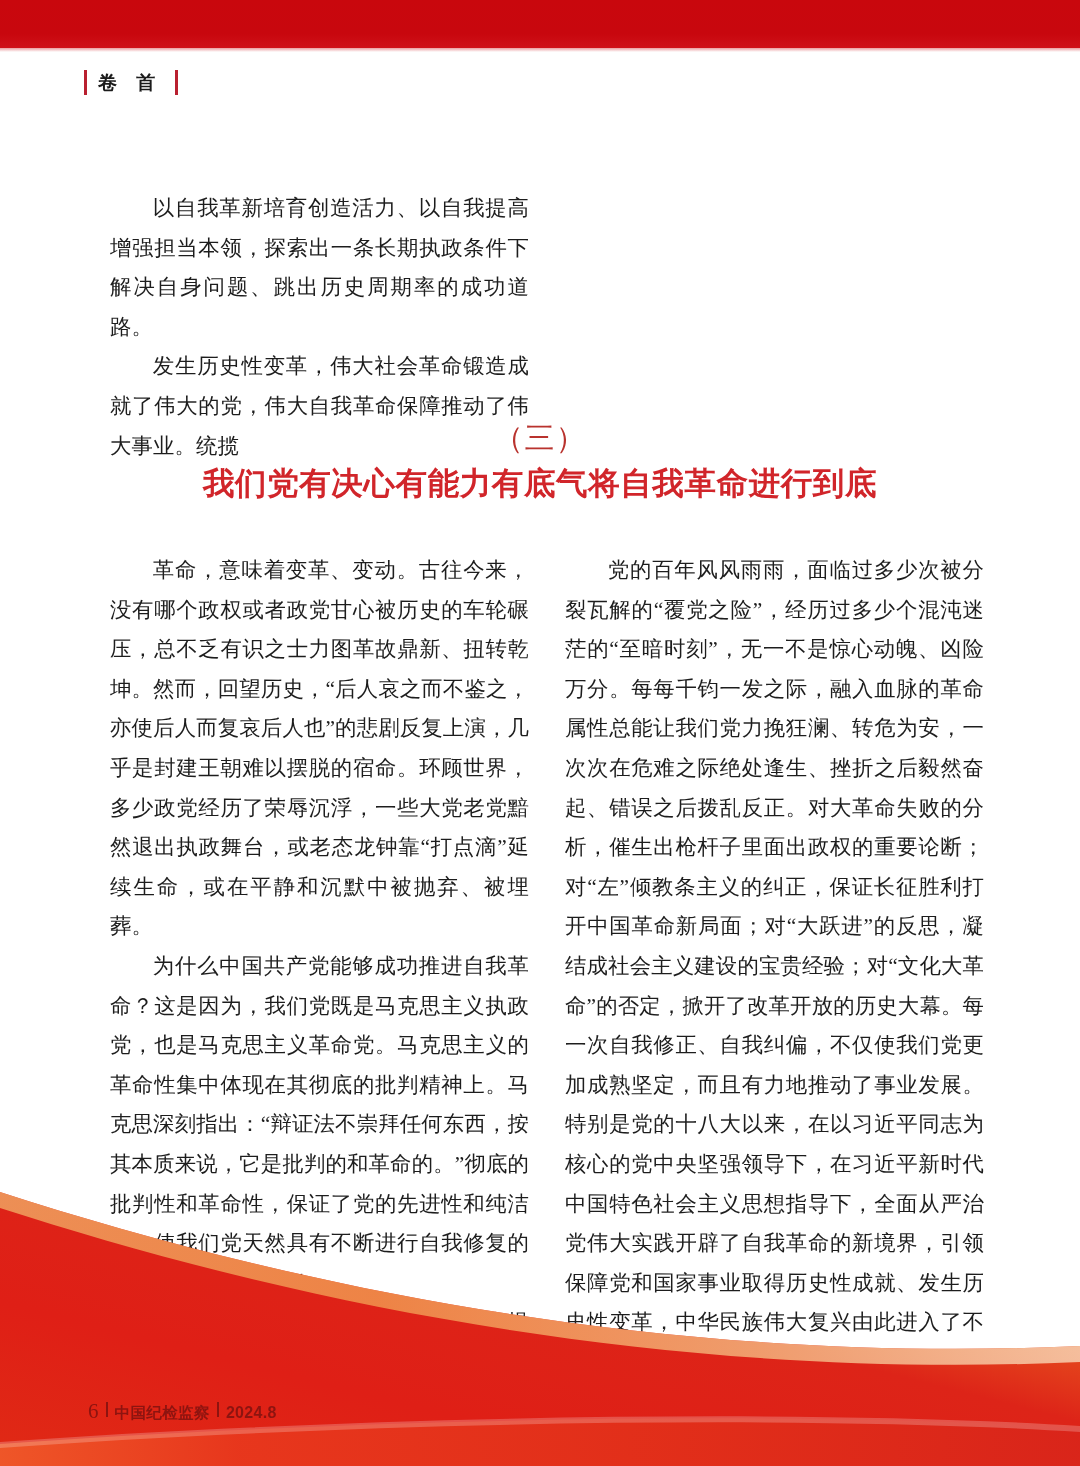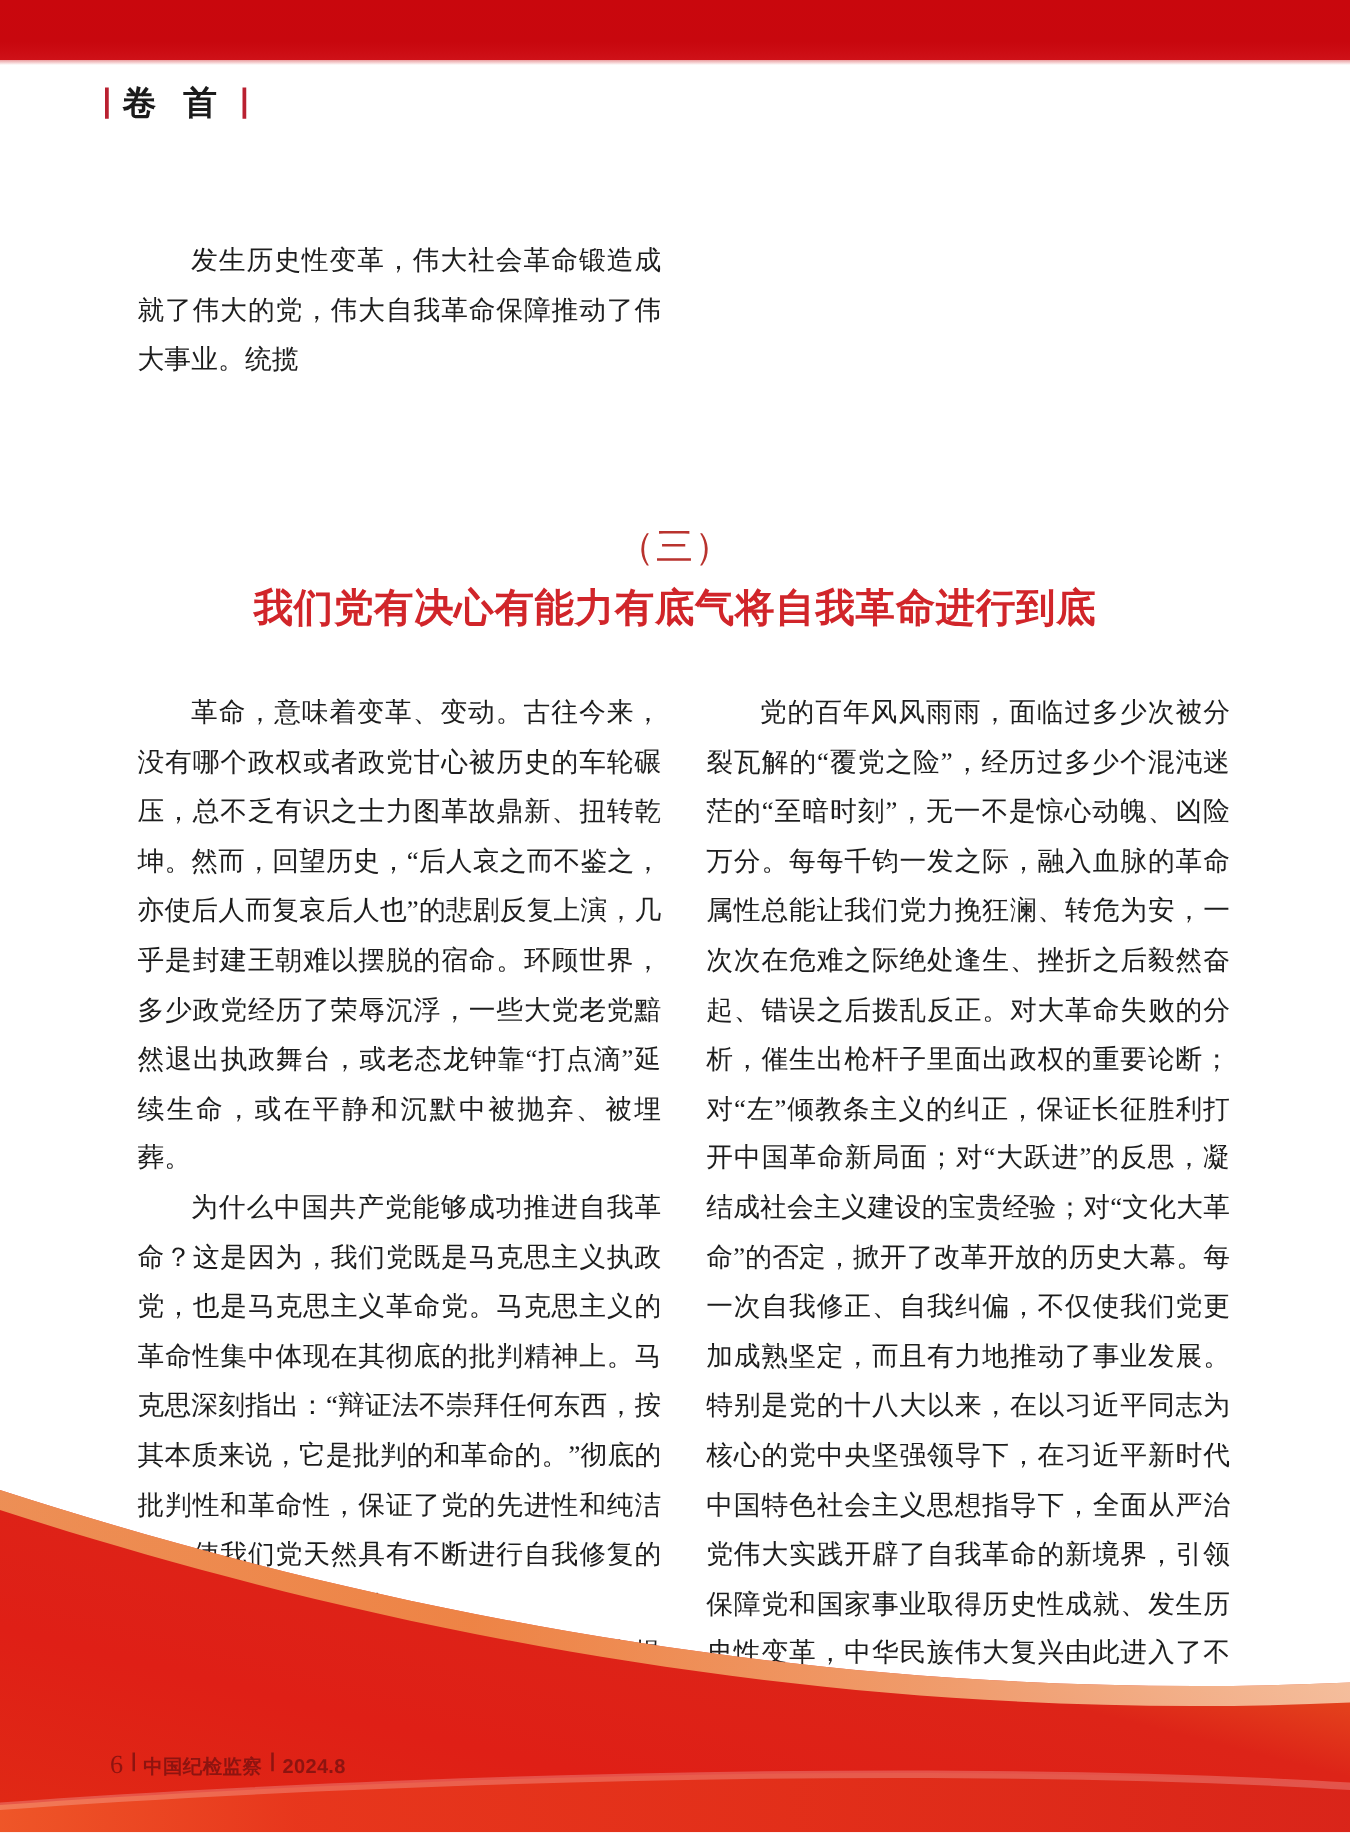--- a/index.html
+++ b/index.html
@@ -49,21 +49,21 @@
   }
   .runhead-rule {
     display: block;
     width: 3px;
     height: 25px;
     background: #b92030;
   }
   .runhead-text {
     font-family: "Liberation Sans", "DejaVu Sans", sans-serif;
     font-weight: bold;
-    font-size: 27px;
+    font-size: 19px;
     letter-spacing: 7px;
     color: #1b1b1b;
     line-height: 1;
     padding-right: 2px;
   }
 
   
   .cols {
     position: absolute;
     display: flex;
@@ -101,21 +101,21 @@
     text-align: center;
   }
   .sec-num {
     font-family: "Liberation Serif", "DejaVu Serif", serif;
     font-size: 30px;
     line-height: 40px;
     color: #b9332e;
     letter-spacing: 1px;
   }
   .sec-title {
-    font-family: Liberation Sans, sans-serif;
+    font-family: Liberation Mono, monospace;
     font-weight: bold;
     font-size: 31.5px;
     line-height: 48px;
     color: #d1252a;
     letter-spacing: 0.6px;
     margin-top: 4px;
   }
 
   
   .body-cols {
@@ -191,20 +191,21 @@
   <div class="top-band-shadow"></div>
 
   <div class="runhead">
     <span class="runhead-rule"></span>
     <span class="runhead-text">卷 首</span>
     <span class="runhead-rule"></span>
   </div>
 
   <div class="cols intro-cols">
     <div class="col">
+      <p class="indent">以自我革新培育创造活力、以自我提高增强担当本领，探索出一条长期执政条件下解决自身问题、跳出历史周期率的成功道路。</p>
       <p class="indent">发生历史性变革，伟大社会革命锻造成就了伟大的党，伟大自我革命保障推动了伟大事业。统揽</p>
     </div>
   </div>
 
   <div class="sec-heading">
     <div class="sec-num">（三）</div>
     <div class="sec-title">我们党有决心有能力有底气将自我革命进行到底</div>
   </div>
 
   <div class="cols body-cols">

